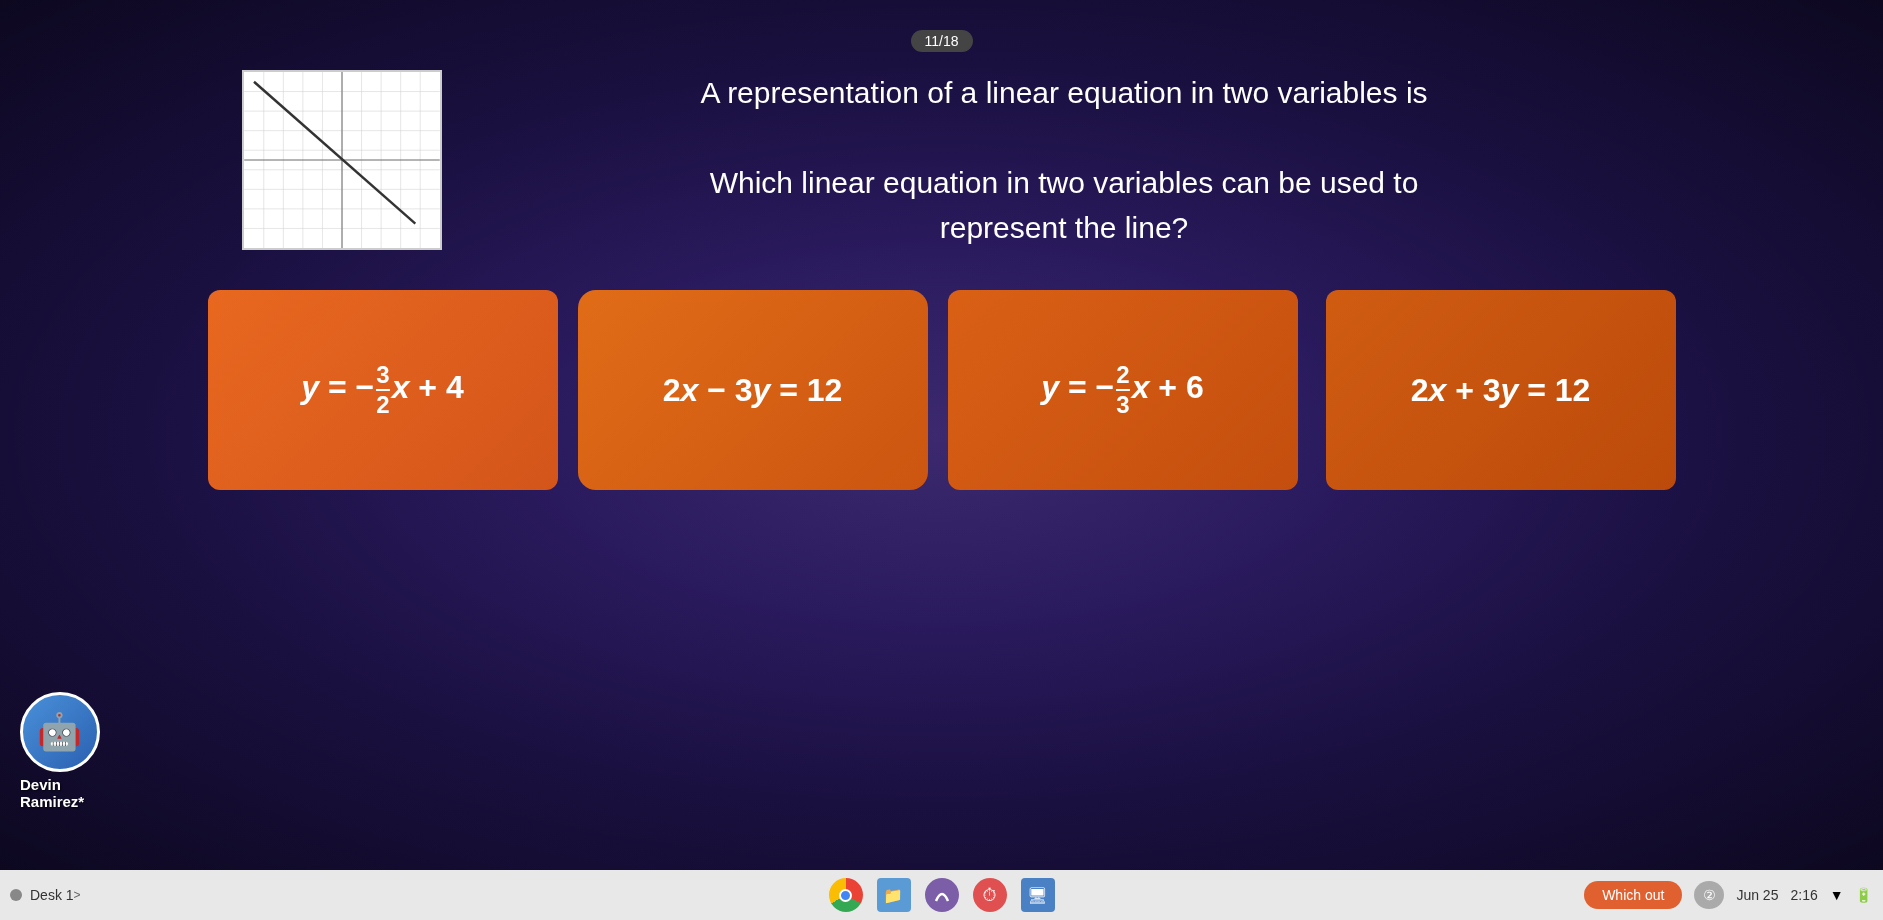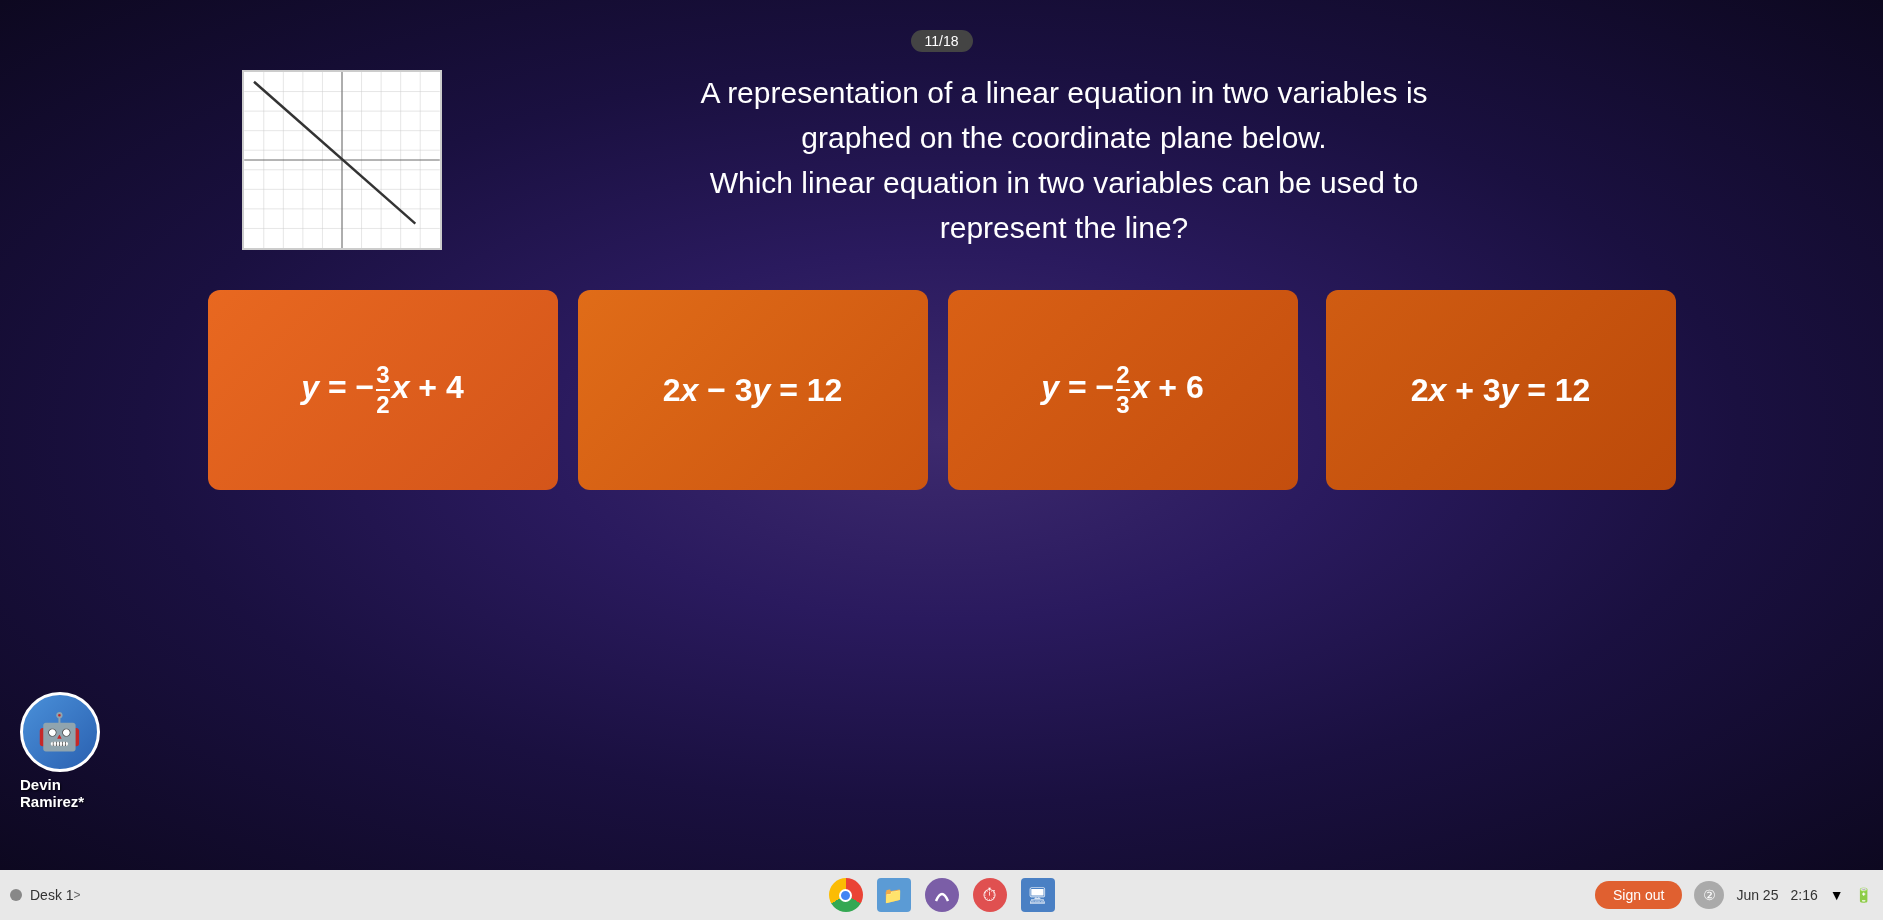--- a/index.html
+++ b/index.html
@@ -85,21 +85,21 @@
       border-radius: 12px;
       display: flex;
       align-items: center;
       justify-content: center;
       cursor: pointer;
       position: relative;
       overflow: hidden;
     }
 
     .answer-card:nth-child(1) { background: linear-gradient(135deg, #e86820 0%, #d4551a 100%); }
-    .answer-card:nth-child(2) { background: linear-gradient(135deg, #e06c18 0%, #cc5510 100%); }
+    .answer-card:nth-child(2) { background: linear-gradient(135deg, #e06c18 0%, #cc5510 100%); border-radius: 18px; }
     .answer-card:nth-child(3) { background: linear-gradient(135deg, #d96015 0%, #c44e0e 100%); }
     .answer-card:nth-child(4) { background: linear-gradient(135deg, #d05c12 0%, #bc4a0a 100%); margin-left: 8px; }
 
     .answer-card .math-text {
       color: #fff;
       font-size: 32px;
       font-weight: 600;
       text-align: center;
       white-space: nowrap;
     }
@@ -291,21 +291,21 @@
           <line x1="0" y1="90" x2="200" y2="90"></line>
           <line x1="100" y1="0" x2="100" y2="180"></line>
         </g>
 
         <line x1="10" y1="10" x2="175" y2="155" stroke="#333" stroke-width="2.5"></line>
       </svg>
     </div>
 
     <div class="question-text">
       <span>A representation of a linear equation in two variables is</span><br>
-      <span>graphed on the coordinate plane below.</span><br>
+      <br>
       <span>Which linear equation in two variables can be used to</span><br>
       <span>represent the line?</span>
     </div>
   </div>
 
   <div class="answer-choices">
 
     <div class="answer-card">
       <div class="math-text">
         <i>y</i> = −<span class="fraction">
@@ -367,21 +367,21 @@
           <path d="M4 16 Q10 2 16 16" fill="none" stroke="#fff" stroke-width="2.5"></path>
         </svg>
     </div>
 
     <div class="taskbar-icon" style="background:#e05050; border-radius:50%; color:#fff; font-size:18px;">⏱</div>
 
     <div class="taskbar-icon" style="background:#4a80c4; border-radius:4px; color:#fff; font-size:16px;">🖥</div>
   </div>
 
   <div class="taskbar-right">
-    <button class="sign-out-btn">Sign out</button>
+    <button class="sign-out-btn">Which out</button>
     <div class="icon-box" style="background:#aaa; color:#fff; font-size:14px; border-radius:50%;">②</div>
     <span class="taskbar-date">Jun 25</span>
     <span class="taskbar-time">2:16</span>
     <div style="font-size:14px;">▼</div>
     <div style="font-size:14px;">🔋</div>
   </div>
 
 </div>
 
 </body></html>

